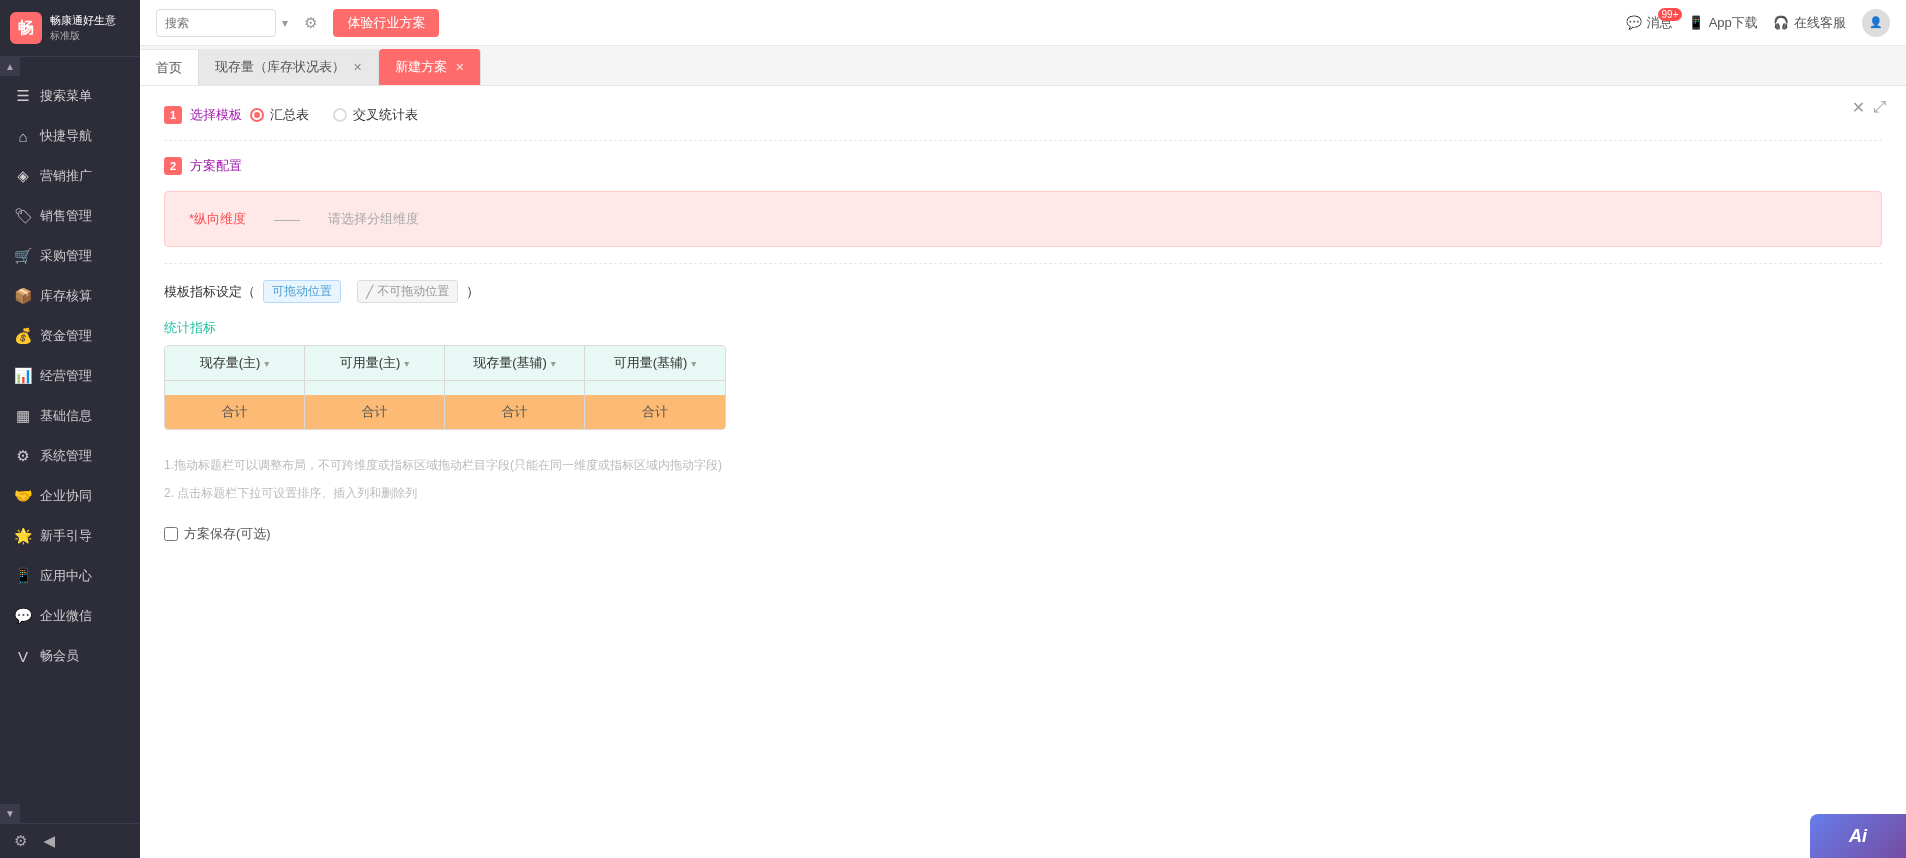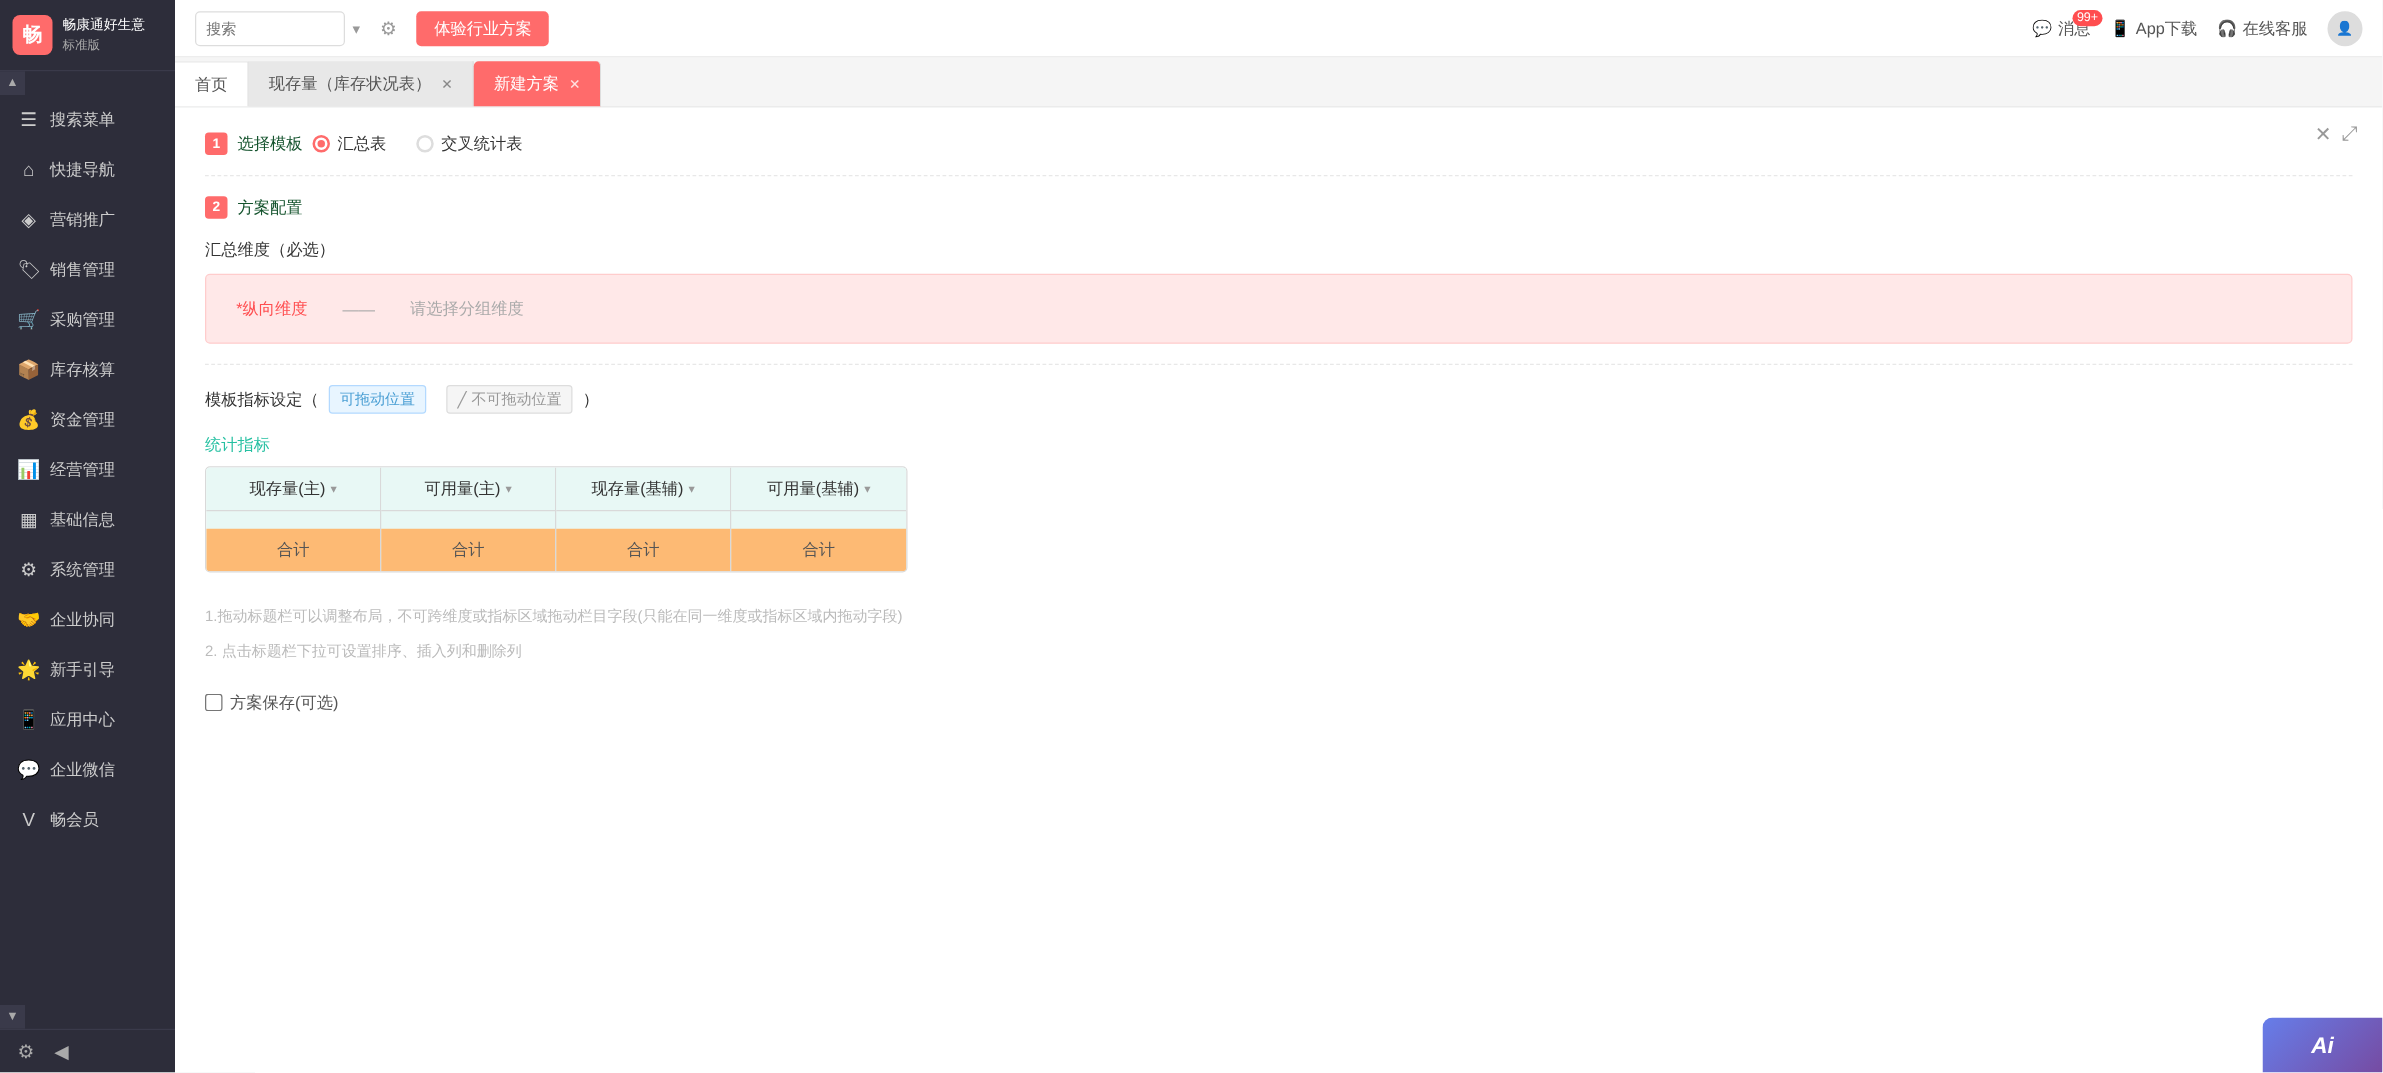--- a/index.html
+++ b/index.html
@@ -259,21 +259,21 @@
       border-radius: 3px;
       font-size: 11px;
       display: flex;
       align-items: center;
       justify-content: center;
       font-weight: bold;
     }
     .section-title {
       font-size: 13px;
       font-weight: 500;
-      color: #14532d;
+      color: #a21caf;
     }
 
     
     .radio-group {
       display: flex;
       align-items: center;
       gap: 24px;
     }
     .radio-item {
       display: flex;
@@ -656,21 +656,20 @@
 
       <hr class="divider">
 
       
       <div class="section2">
         <div class="section-header">
           <div class="section-num">2</div>
           <div class="section-title">方案配置</div>
         </div>
 
-        <div class="aggregate-label">汇总维度（必选）</div>
 
         <div class="vertical-dim-row">
           <span class="vertical-dim-label">*纵向维度</span>
           <span class="vertical-dim-dash">——</span>
           <span class="vertical-dim-placeholder">请选择分组维度</span>
         </div>
       </div>
 
       <hr class="divider">
 

